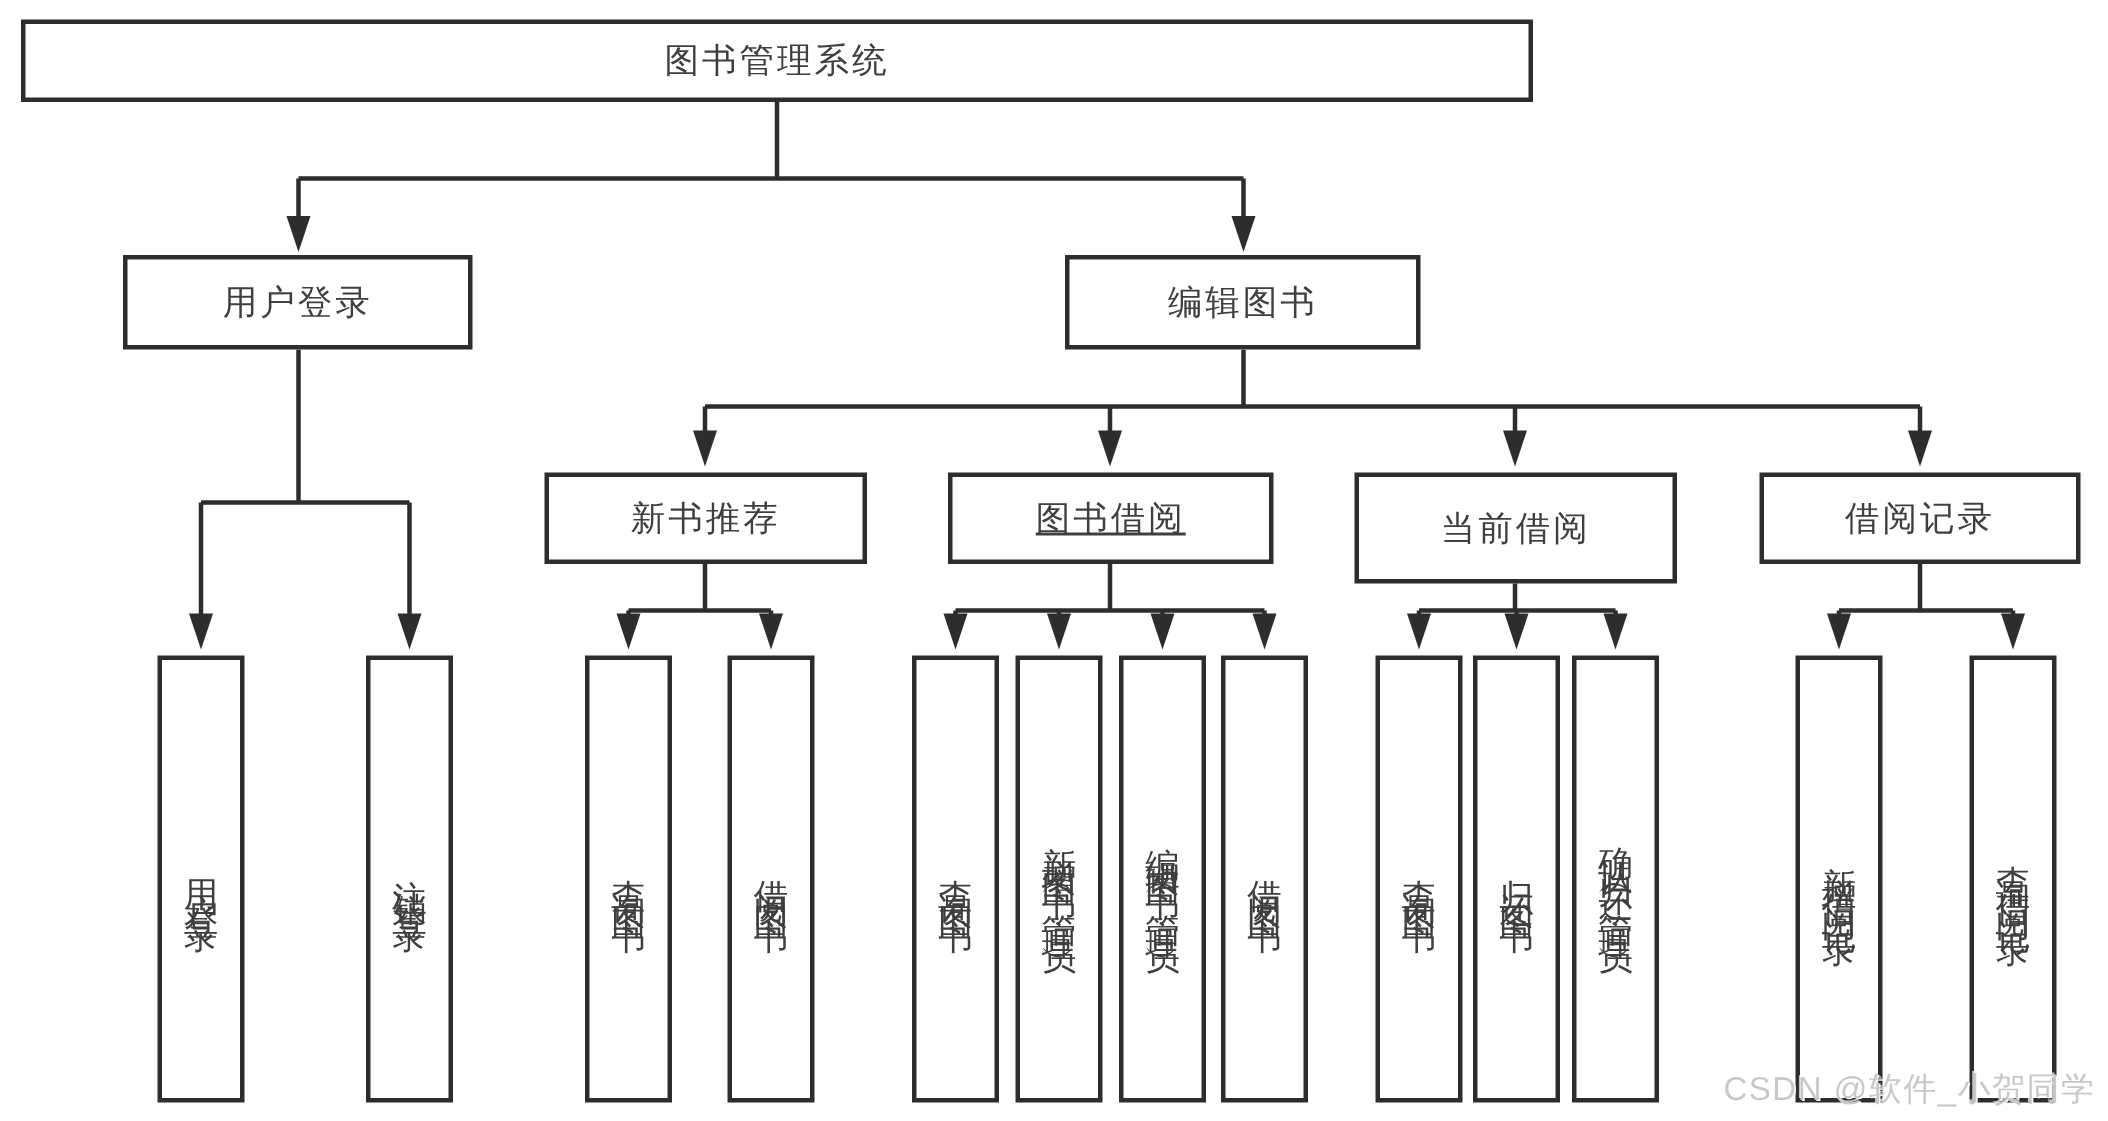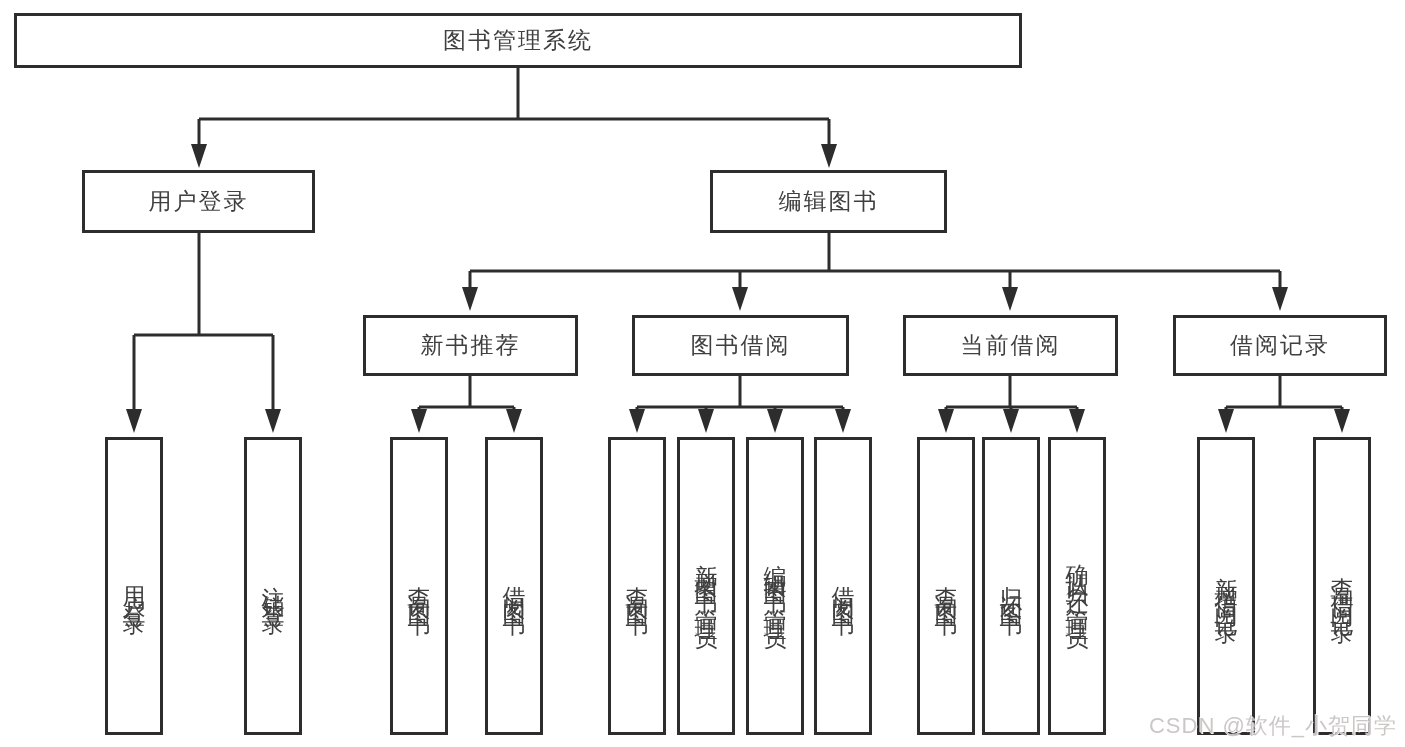--- a/index.html
+++ b/index.html
@@ -73,24 +73,24 @@
   <div class="node hbox" style="left:82px; top:170px; width:233px; height:63px;">
     <span>用户登录</span>
   </div>
   <div class="node hbox" style="left:710px; top:170px; width:237px; height:63px;">
     <span>编辑图书</span>
   </div>
 
   <div class="node hbox" style="left:363px; top:315px; width:215px; height:61px;font-family:Liberation Serif, serif;">
     <span>新书推荐</span>
   </div>
-  <div class="node hbox" style="left:632px; top:315px; width:217px; height:61px;">
+  <div class="node hbox" style="left:632px; top:315px; width:217px; height:61px;text-decoration:underline;">
     <span>图书借阅</span>
   </div>
-  <div class="node hbox" style="left:903px; top:315px; width:215px; height:61px;">
+  <div class="node hbox" style="left:903px; top:315px; width:215px; height:74px;">
     <span>当前借阅</span>
   </div>
   <div class="node hbox" style="left:1173px; top:315px; width:214px; height:61px;">
     <span>借阅记录</span>
   </div>
 
   <div class="node vbox" style="left:105px; top:437px; width:58px; height:298px;">
     <span class="vtext">用户登录</span>
   </div>
   <div class="node vbox" style="left:244px; top:437px; width:58px; height:298px;">

